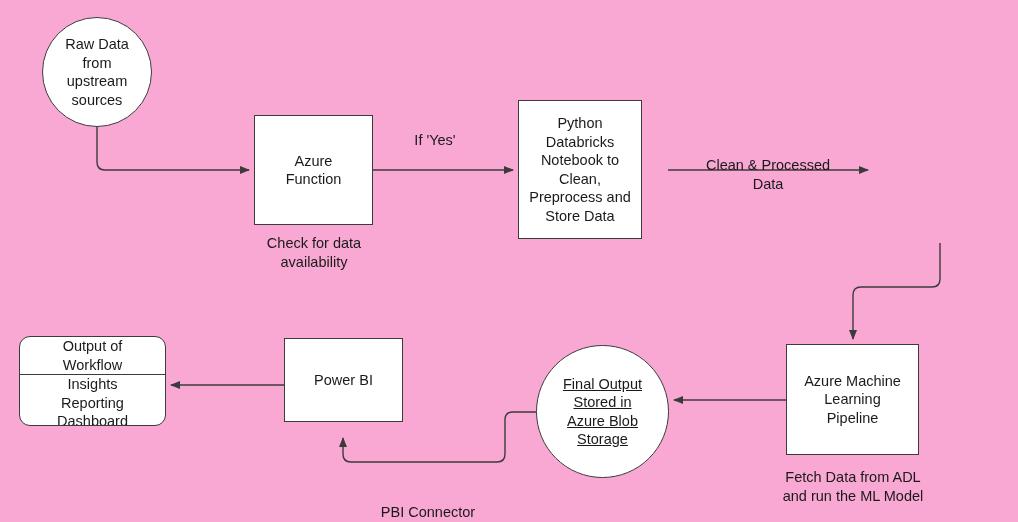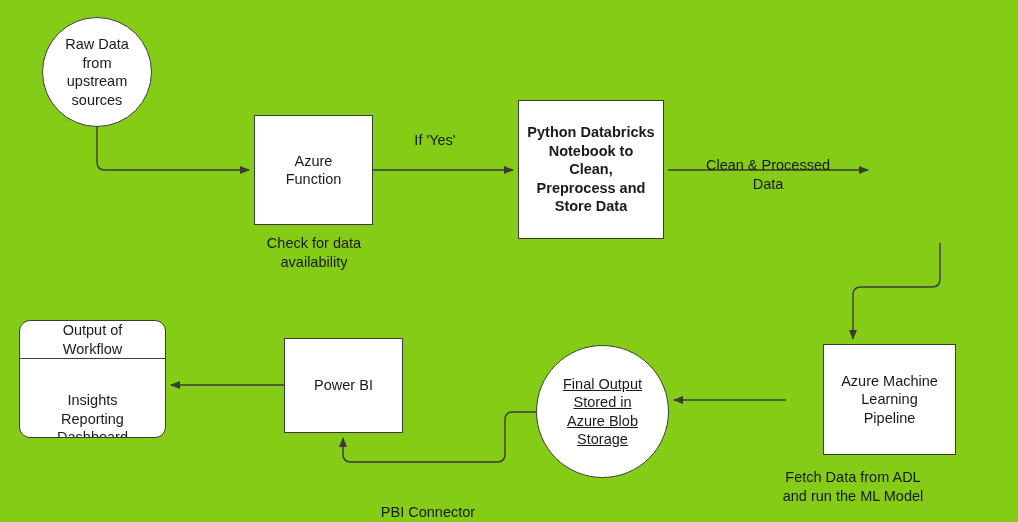--- a/index.html
+++ b/index.html
@@ -7,21 +7,21 @@
     padding: 0;
     background: #ffffff;
   }
   body {
     font-family: "Liberation Sans", sans-serif;
   }
   #canvas {
     position: relative;
     width: 1018px;
     height: 522px;
-    background: #84cc16;
+    background: #f9a8d4;
     overflow: hidden;
   }
   #wires {
     position: absolute;
     left: 0;
     top: 0;
     width: 1018px;
     height: 522px;
   }
   .node {
@@ -116,47 +116,47 @@
 from
 upstream
 sources</span>
   </div>
 
   <div class="node rect" style="left:254px; top:115px; width:119px; height:110px;">
     <span class="inner">Azure
 Function</span>
   </div>
 
-  <div class="node rect" style="left:518px; top:100px; width:146px; height:139px;font-weight:bold;">
+  <div class="node rect" style="left:518px; top:100px; width:124px; height:139px;">
     <span class="inner">Python Databricks
 Notebook to
 Clean,
 Preprocess and
 Store Data</span>
   </div>
 
 
-  <div class="node rect" style="left:786px; top:344px; width:133px; height:111px;margin-left:37px;">
+  <div class="node rect" style="left:786px; top:344px; width:133px; height:111px;">
     <span class="inner">Azure Machine
 Learning
 Pipeline</span>
   </div>
 
   <div class="node circle" style="left:536px; top:345px; width:133px; height:133px;text-decoration:underline;">
     <span class="inner">Final Output
 Stored in
 Azure Blob
 Storage</span>
   </div>
 
-  <div class="node rect" style="left:284px; top:338px; width:119px; height:95px;">
+  <div class="node rect" style="left:284px; top:338px; width:119px; height:84px;">
     <span class="inner">Power BI</span>
   </div>
 
-  <div class="split-box" style="left:19px; top:320px; width:147px; height:118px;gap:32px;">
+  <div class="split-box" style="left:19px; top:336px; width:147px; height:90px;">
     <div class="sec sec-top">Output of
 Workflow</div>
     <div class="sec sec-bottom">Insights
 Reporting
 Dashboard</div>
   </div>
 
 
   <div class="edge-label" style="left:239px; top:234px; width:150px;">Check for data
 availability</div>

